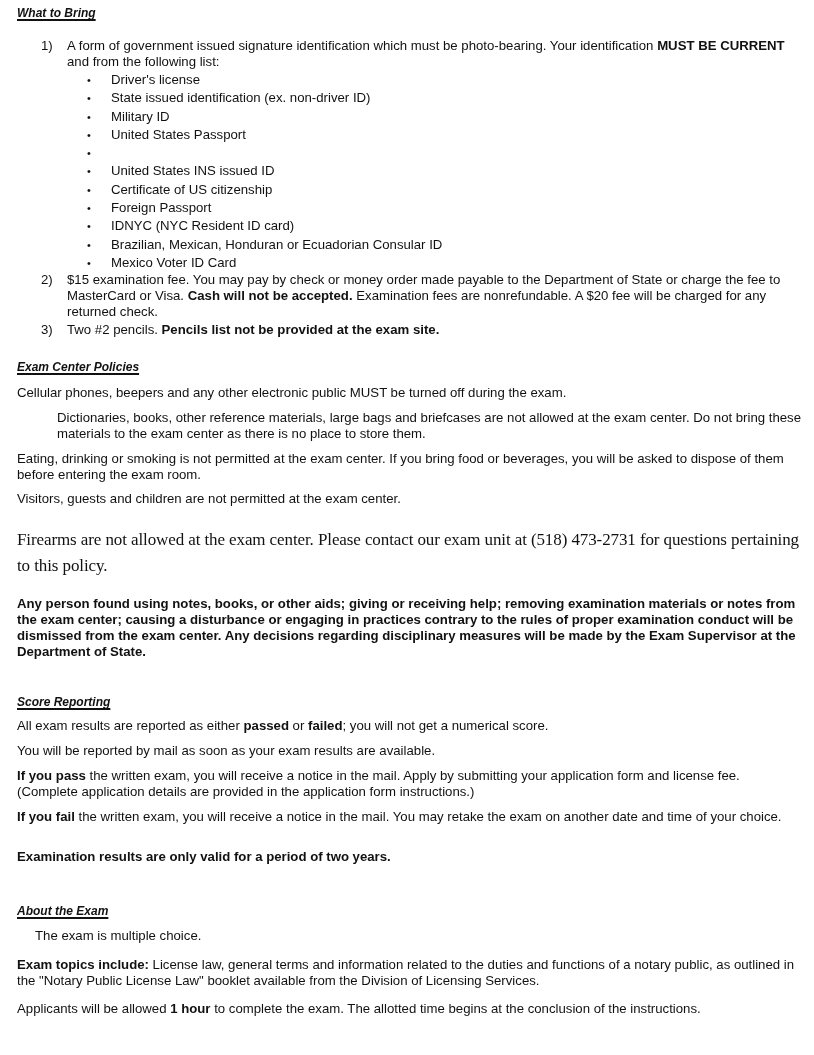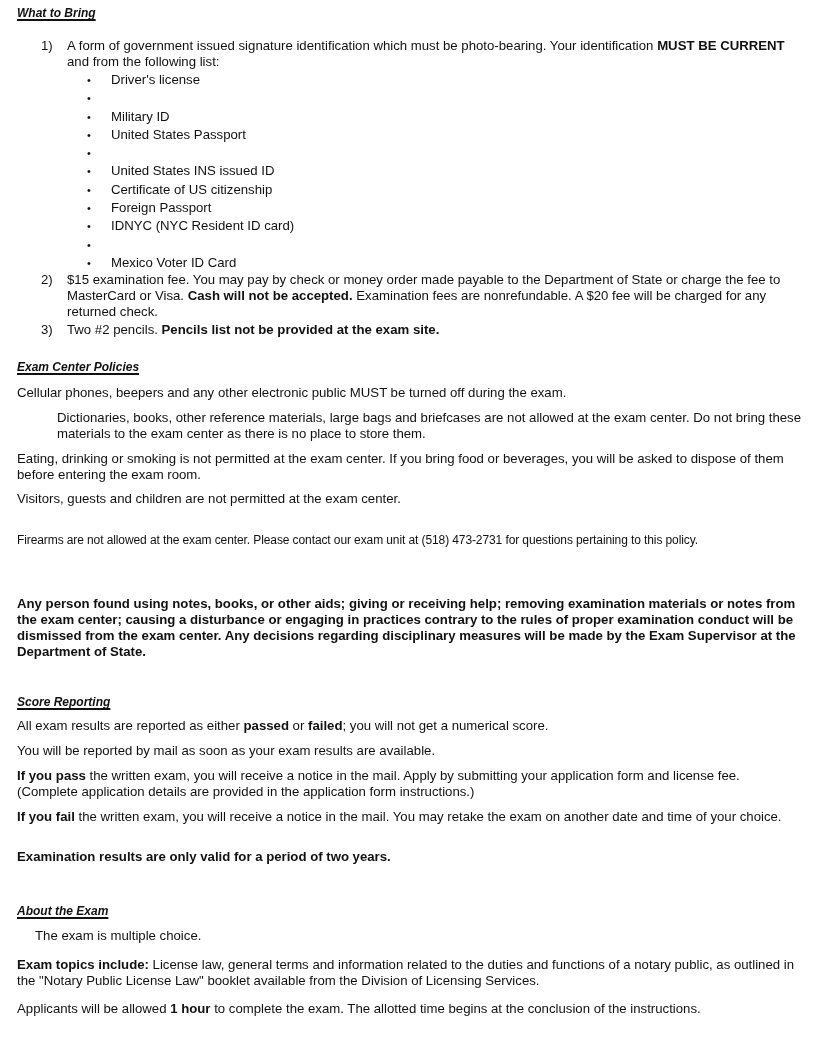--- a/index.html
+++ b/index.html
@@ -15,48 +15,48 @@
       font-size: 12px; margin: 0;
     }
     .p { margin: 0; }
     b { font-weight: bold; }
     ol.main { list-style: none; margin: 0; padding: 0; }
     ol.main > li { position: relative; padding-left: 50px; }
     ol.main > li .num { position: absolute; left: 24px; top: 0; }
     ul.ids { list-style: none; margin: 1px 0 0 0; padding: 0; }
     ul.ids li { position: relative; padding-left: 44px; height: 18.3px; line-height: 18px; }
     ul.ids li .bullet { position: absolute; left: 20px; top: 0; font-size: 11px; }
-    .calibri { font-family: Liberation Sans, sans-serif; font-size: 12px; letter-spacing: -0.1px; }
+    .calibri { font-family: Liberation Serif, serif; font-size: 17px; letter-spacing: -0.1px; }
     .abs { position: absolute; left: 0; width: 785px; }
   </style>
 </head>
 <body>
 
 <div class="page">
 
   <div class="abs" style="top:5px;">
     <h2 class="heading">What to Bring</h2>
   </div>
 
   <div class="abs" style="top:38px;">
     <ol class="main">
       <li>
         <span class="num">1)</span>
         <span>A form of government issued signature identification which must be photo-bearing. Your identification </span><b>MUST BE CURRENT</b><span> and from the following list:</span>
         <ul class="ids">
           <li><span class="bullet">•</span><span>Driver's license</span></li>
-          <li><span class="bullet">•</span></li>
+          <li><span class="bullet">•</span><span>State issued identification (ex. non-driver ID)</span></li>
           <li><span class="bullet">•</span><span>Military ID</span></li>
           <li><span class="bullet">•</span><span>United States Passport</span></li>
           <li><span class="bullet">•</span></li>
           <li><span class="bullet">•</span><span>United States INS issued ID</span></li>
           <li><span class="bullet">•</span><span>Certificate of US citizenship</span></li>
           <li><span class="bullet">•</span><span>Foreign Passport</span></li>
           <li><span class="bullet">•</span><span>IDNYC (NYC Resident ID card)</span></li>
-          <li><span class="bullet">•</span></li>
+          <li><span class="bullet">•</span><span>Brazilian, Mexican, Honduran or Ecuadorian Consular ID</span></li>
           <li><span class="bullet">•</span><span>Mexico Voter ID Card</span></li>
         </ul>
       </li>
       <li style="margin-top:0px;">
         <span class="num">2)</span>
         <span>$15 examination fee. You may pay by check or money order made payable to the Department of State or charge the fee to MasterCard or Visa. </span><b>Cash will not be accepted.</b><span> Examination fees are nonrefundable. A $20 fee will be charged for any returned check.</span>
       </li>
       <li style="margin-top:2px;">
         <span class="num">3)</span>
         <span>Two #2 pencils. </span><b>Pencils list not be provided at the exam site.</b><span></span>

